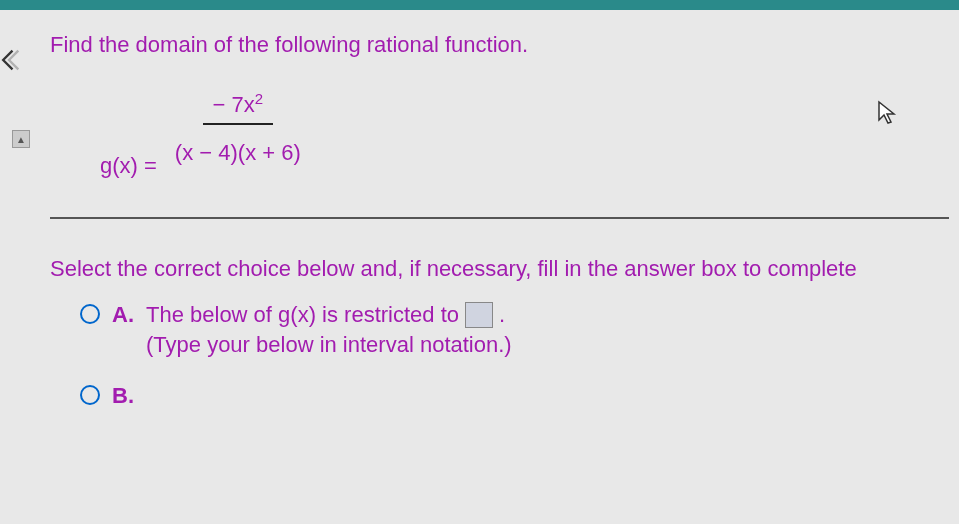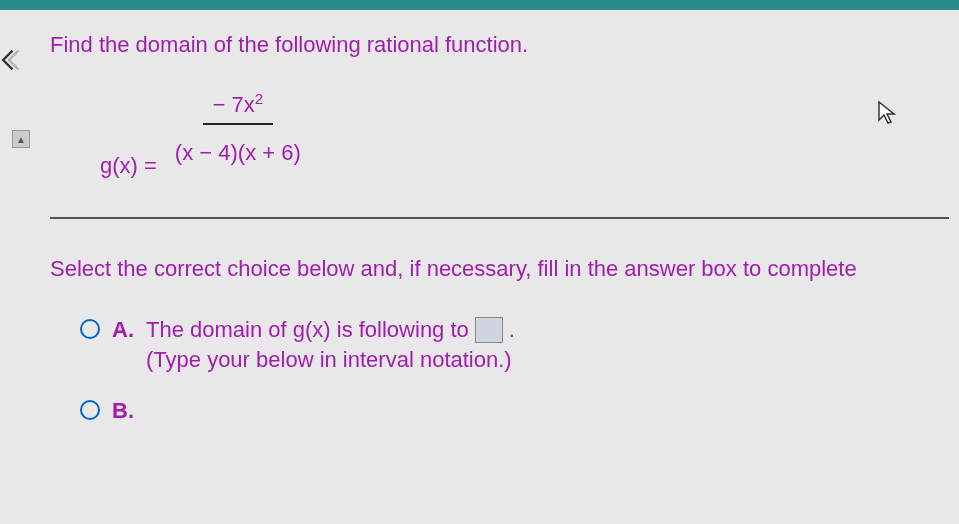--- a/index.html
+++ b/index.html
@@ -72,21 +72,21 @@
     .sup {
       font-size: 15px;
       vertical-align: super;
     }
     .divider {
       border: none;
       border-top: 2px solid #555;
       margin: 20px 0 35px 0;
     }
     .instruction {
-      margin-bottom: 30px;
+      margin-bottom: 15px;
     }
     .options {
       margin-left: 30px;
     }
     .option {
       display: flex;
       align-items: flex-start;
       margin-bottom: 20px;
     }
     .radio {
@@ -167,21 +167,21 @@
 
   <div class="instruction">Select the correct choice below and, if necessary, fill in the answer box to complete</div>
 
   <div class="options">
 
     <div class="option">
       <div class="radio"></div>
       <div class="option-label">A.</div>
       <div class="option-text">
         <div class="option-line1">
-          <span>The domain of g(x) is following to</span>
+          <span>The below of g(x) is restricted to</span>
           <span class="answer-box"></span>
           <span>.</span>
         </div>
         <div>(Type your below in interval notation.)</div>
       </div>
     </div>
 
     <div class="option">
       <div class="radio"></div>
       <div class="option-label">B.</div>

